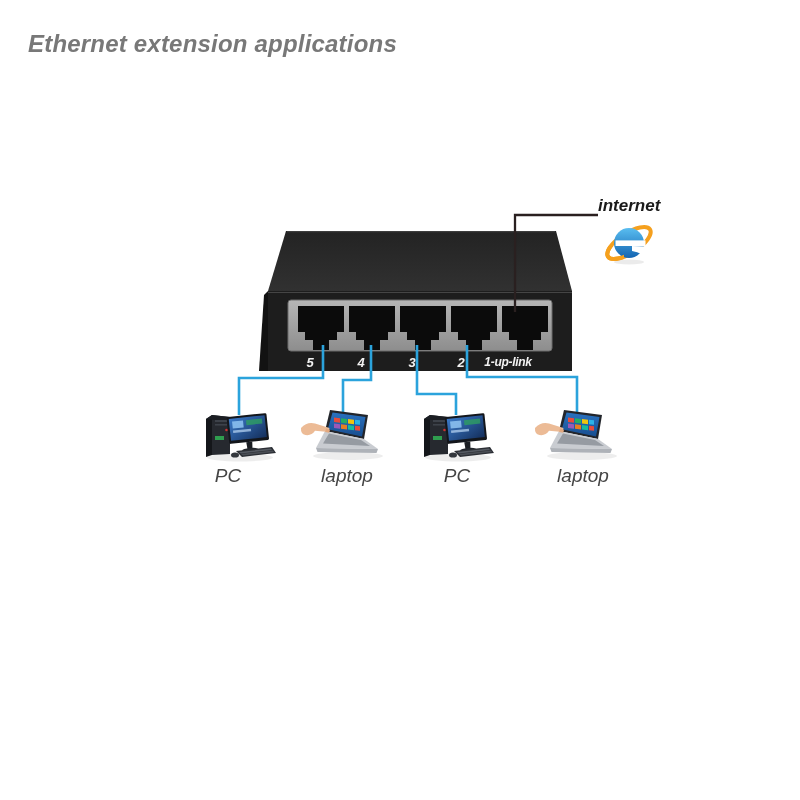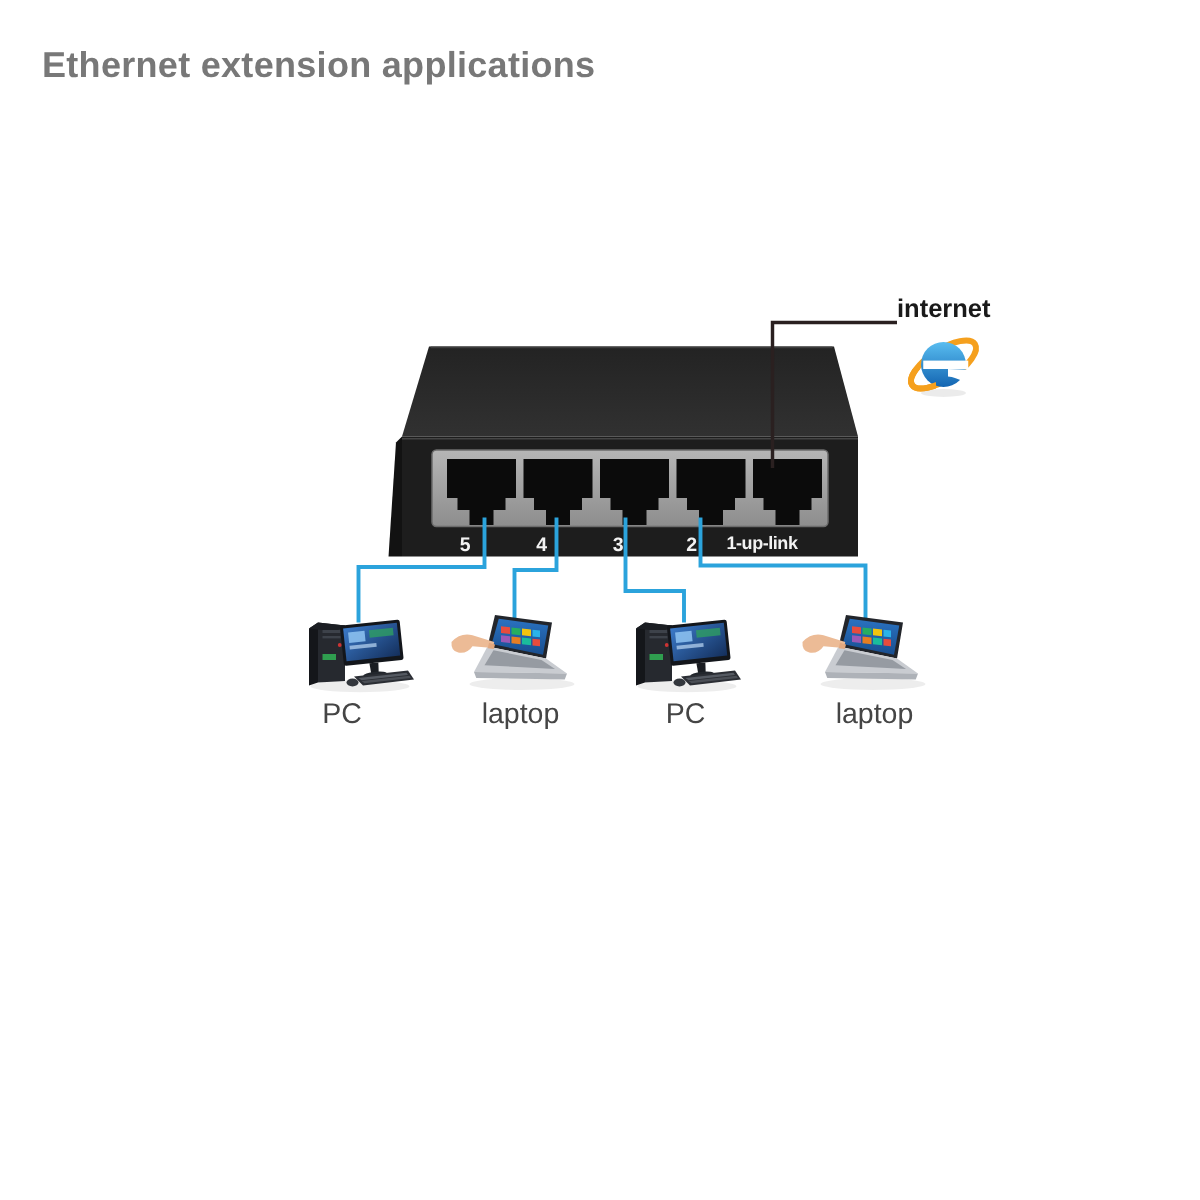--- a/index.html
+++ b/index.html
@@ -1,18 +1,19 @@
 <!DOCTYPE html>
 <html><head>
 <meta charset="utf-8">
 <style>
   html,body{margin:0;padding:0;background:#fff;}
   .stage{
     position:relative;width:772px;height:800px;background:#ffffff;overflow:hidden;
     font-family:"Liberation Sans", sans-serif;
+    font-style:italic;
   }
   .page-title{
     position:absolute;left:28px;top:30px;margin:0;
     font-size:24px;font-weight:bold;color:#787878;letter-spacing:.2px;
   }
   svg.diagram{position:absolute;left:0;top:0;}
   .port-label{
     font-family:"Liberation Sans",sans-serif;font-size:13px;font-weight:bold;
     fill:#f2f2f2;text-anchor:middle;letter-spacing:-0.3px;
   }

